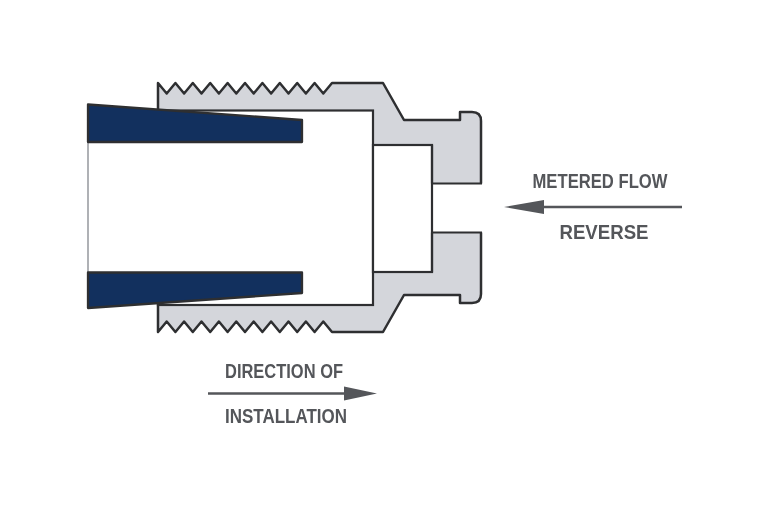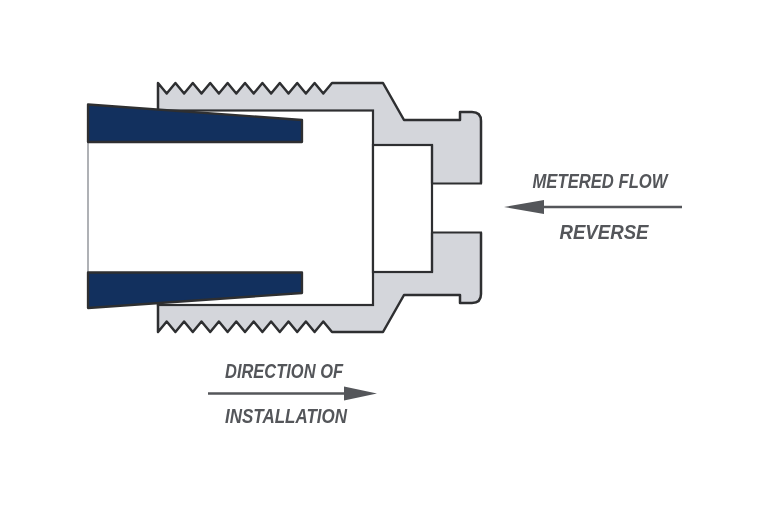--- a/index.html
+++ b/index.html
@@ -7,21 +7,20 @@
     padding: 0;
     background: #ffffff;
   }
   .canvas {
     position: relative;
     width: 693px;
     height: 512px;
     background: #ffffff;
     overflow: hidden;
     font-family: "Liberation Sans", sans-serif;
-    font-style: italic;
   }
   svg { display: block; }
   .label {
     font-family: "Liberation Sans", sans-serif;
     font-weight: bold;
     font-size: 20.5px;
     fill: #54565a;
   }
 </style>
 </head>

